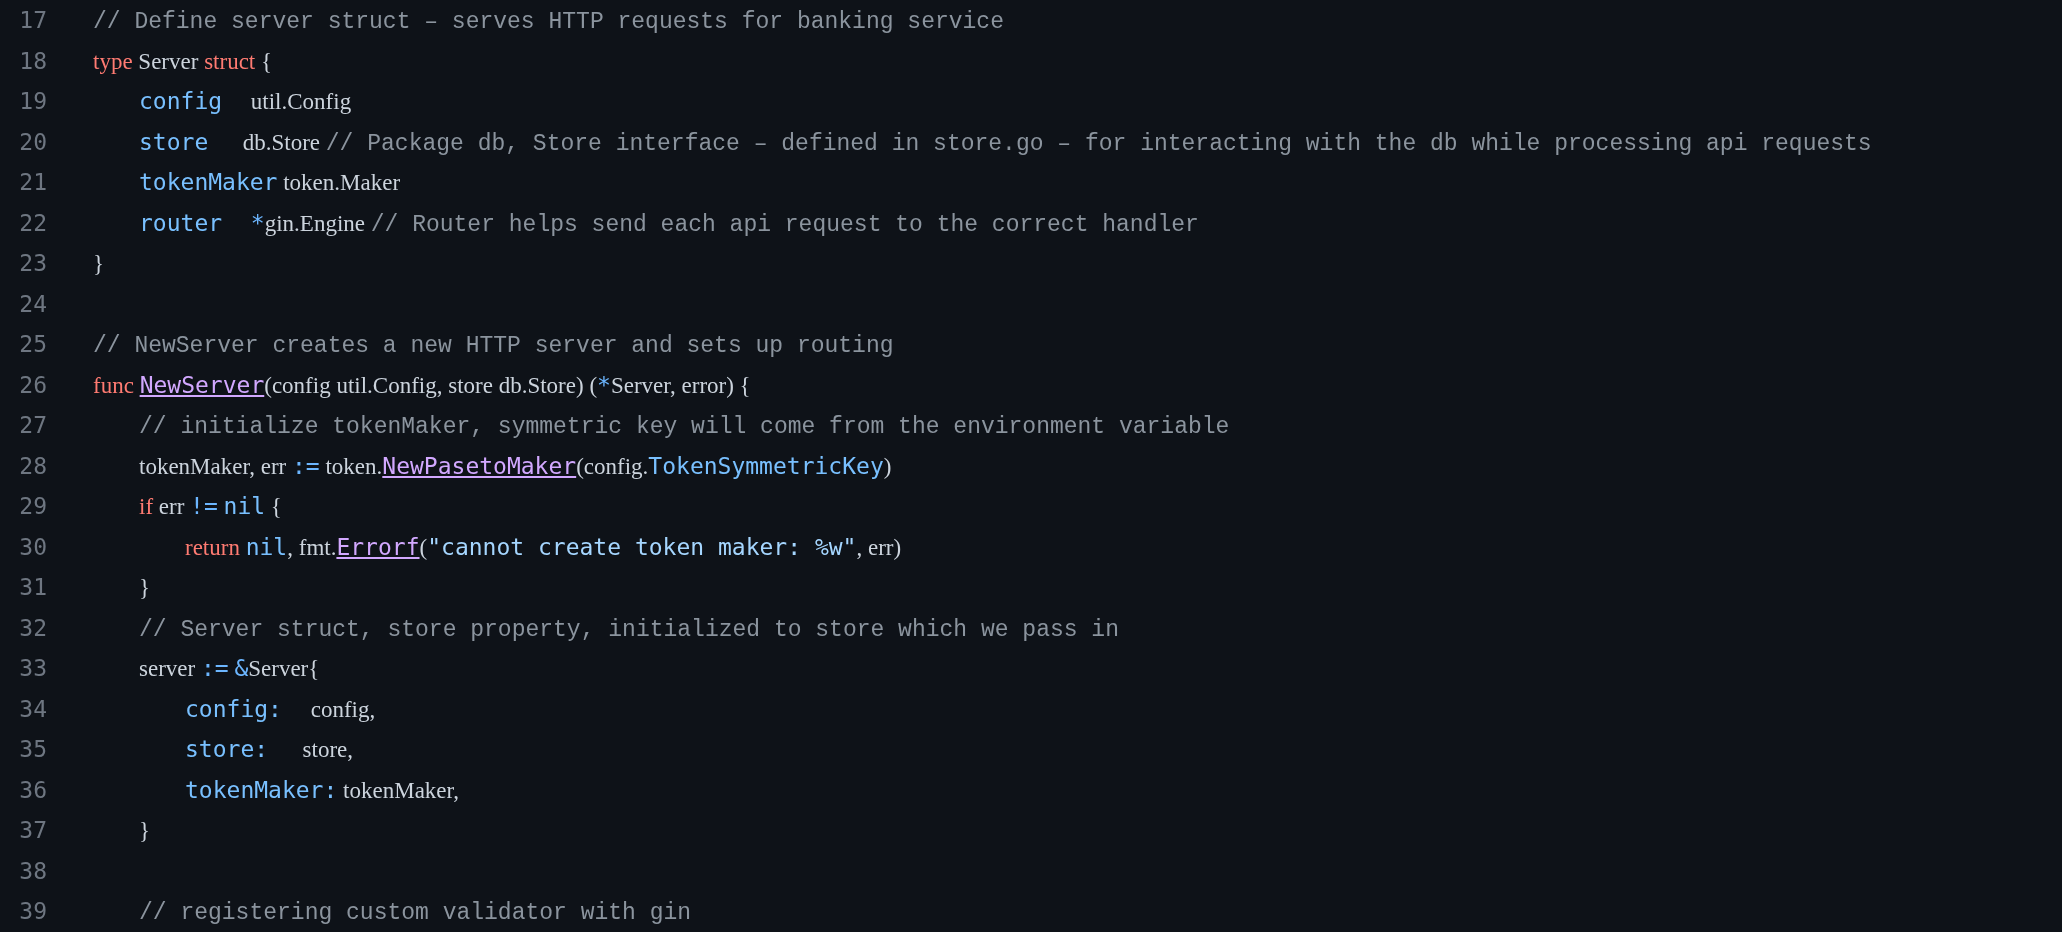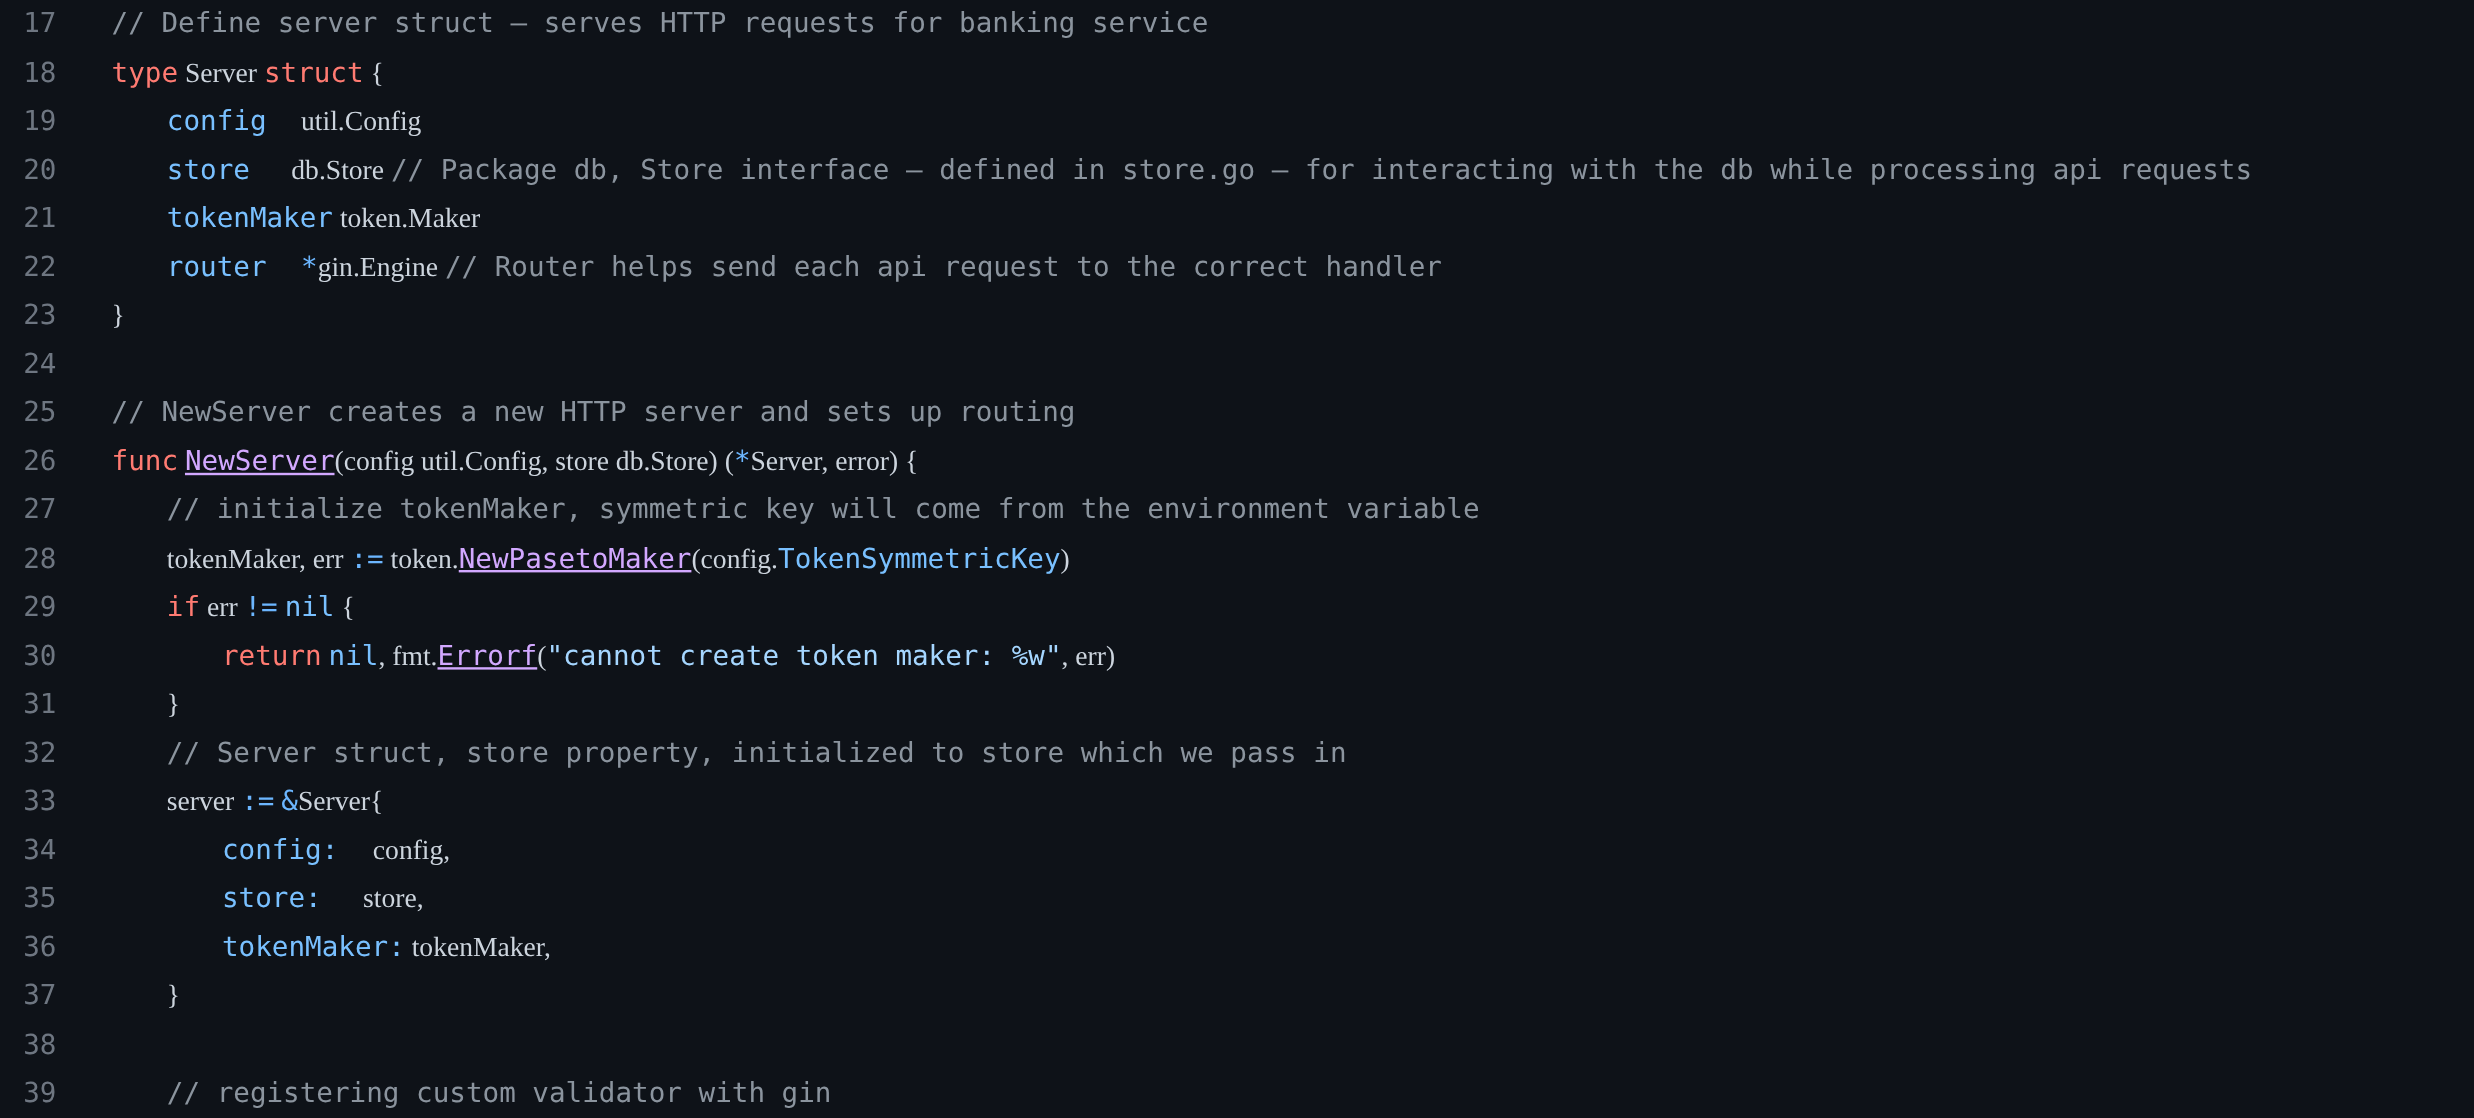--- a/index.html
+++ b/index.html
@@ -36,22 +36,22 @@
     width: 47px;
     text-align: right;
     color: #6e7681;
   }
   .line-content {
     flex: none;
     padding-left: 46px;
   }
   
   .tok-f  { color: #ccd4dd; font-family: Liberation Serif, serif; }
-  .tok-c  { color: #8b949e; }
-  .tok-k  { color: #ff7b72; }
+  .tok-c  { color: #8b949e; font-family: Liberation Mono, monospace; }
+  .tok-k  { color: #ff7b72; font-family: Liberation Serif, serif; }
   .tok-fn { color: #d2a8ff; text-decoration: underline; }
   .tok-v  { color: #79c0ff; }
   .tok-o  { color: #6cb6ff; }
   .tok-s  { color: #a5d6ff; }
 </style>
 </head>
 <body>
 
 <div id="viewport">
   <div id="editor" style="background: rgb(14, 18, 24);"><div class="code-line"><span class="gutter" style="color: rgb(110, 118, 129);">17</span><span class="line-content"><span class="tok-c">// Define server struct – serves HTTP requests for banking service</span></span></div><div class="code-line"><span class="gutter" style="color: rgb(110, 118, 129);">18</span><span class="line-content"><span class="tok-k">type</span><span class="tok-f"> Server </span><span class="tok-k">struct</span><span class="tok-f"> {</span></span></div><div class="code-line"><span class="gutter" style="color: rgb(110, 118, 129);">19</span><span class="line-content"><span class="tok-f">        </span><span class="tok-v">config</span><span class="tok-f">     util.Config</span></span></div><div class="code-line"><span class="gutter" style="color: rgb(110, 118, 129);">20</span><span class="line-content"><span class="tok-f">        </span><span class="tok-v">store</span><span class="tok-f">      db.Store </span><span class="tok-c">// Package db, Store interface – defined in store.go – for interacting with the db while processing api requests</span></span></div><div class="code-line"><span class="gutter" style="color: rgb(110, 118, 129);">21</span><span class="line-content"><span class="tok-f">        </span><span class="tok-v">tokenMaker</span><span class="tok-f"> token.Maker</span></span></div><div class="code-line"><span class="gutter" style="color: rgb(110, 118, 129);">22</span><span class="line-content"><span class="tok-f">        </span><span class="tok-v">router</span><span class="tok-f">     </span><span class="tok-o">*</span><span class="tok-f">gin.Engine </span><span class="tok-c">// Router helps send each api request to the correct handler</span></span></div><div class="code-line"><span class="gutter" style="color: rgb(110, 118, 129);">23</span><span class="line-content"><span class="tok-f">}</span></span></div><div class="code-line"><span class="gutter" style="color: rgb(110, 118, 129);">24</span><span class="line-content"></span></div><div class="code-line"><span class="gutter" style="color: rgb(110, 118, 129);">25</span><span class="line-content"><span class="tok-c">// NewServer creates a new HTTP server and sets up routing</span></span></div><div class="code-line"><span class="gutter" style="color: rgb(110, 118, 129);">26</span><span class="line-content"><span class="tok-k">func</span><span class="tok-f"> </span><span class="tok-fn">NewServer</span><span class="tok-f">(config util.Config, store db.Store) (</span><span class="tok-o">*</span><span class="tok-f">Server, error) {</span></span></div><div class="code-line"><span class="gutter" style="color: rgb(110, 118, 129);">27</span><span class="line-content"><span class="tok-f">        </span><span class="tok-c">// initialize tokenMaker, symmetric key will come from the environment variable</span></span></div><div class="code-line"><span class="gutter" style="color: rgb(110, 118, 129);">28</span><span class="line-content"><span class="tok-f">        tokenMaker, err </span><span class="tok-o">:=</span><span class="tok-f"> token.</span><span class="tok-fn">NewPasetoMaker</span><span class="tok-f">(config.</span><span class="tok-v">TokenSymmetricKey</span><span class="tok-f">)</span></span></div><div class="code-line"><span class="gutter" style="color: rgb(110, 118, 129);">29</span><span class="line-content"><span class="tok-f">        </span><span class="tok-k">if</span><span class="tok-f"> err </span><span class="tok-o">!=</span><span class="tok-f"> </span><span class="tok-v">nil</span><span class="tok-f"> {</span></span></div><div class="code-line"><span class="gutter" style="color: rgb(110, 118, 129);">30</span><span class="line-content"><span class="tok-f">                </span><span class="tok-k">return</span><span class="tok-f"> </span><span class="tok-v">nil</span><span class="tok-f">, fmt.</span><span class="tok-fn">Errorf</span><span class="tok-f">(</span><span class="tok-s">"cannot create token maker: %w"</span><span class="tok-f">, err)</span></span></div><div class="code-line"><span class="gutter" style="color: rgb(110, 118, 129);">31</span><span class="line-content"><span class="tok-f">        }</span></span></div><div class="code-line"><span class="gutter" style="color: rgb(110, 118, 129);">32</span><span class="line-content"><span class="tok-f">        </span><span class="tok-c">// Server struct, store property, initialized to store which we pass in</span></span></div><div class="code-line"><span class="gutter" style="color: rgb(110, 118, 129);">33</span><span class="line-content"><span class="tok-f">        server </span><span class="tok-o">:=</span><span class="tok-f"> </span><span class="tok-o">&amp;</span><span class="tok-f">Server{</span></span></div><div class="code-line"><span class="gutter" style="color: rgb(110, 118, 129);">34</span><span class="line-content"><span class="tok-f">                </span><span class="tok-v">config:</span><span class="tok-f">     config,</span></span></div><div class="code-line"><span class="gutter" style="color: rgb(110, 118, 129);">35</span><span class="line-content"><span class="tok-f">                </span><span class="tok-v">store:</span><span class="tok-f">      store,</span></span></div><div class="code-line"><span class="gutter" style="color: rgb(110, 118, 129);">36</span><span class="line-content"><span class="tok-f">                </span><span class="tok-v">tokenMaker:</span><span class="tok-f"> tokenMaker,</span></span></div><div class="code-line"><span class="gutter" style="color: rgb(110, 118, 129);">37</span><span class="line-content"><span class="tok-f">        }</span></span></div><div class="code-line"><span class="gutter" style="color: rgb(110, 118, 129);">38</span><span class="line-content"></span></div><div class="code-line"><span class="gutter" style="color: rgb(110, 118, 129);">39</span><span class="line-content"><span class="tok-f">        </span><span class="tok-c">// registering custom validator with gin</span></span></div></div>

